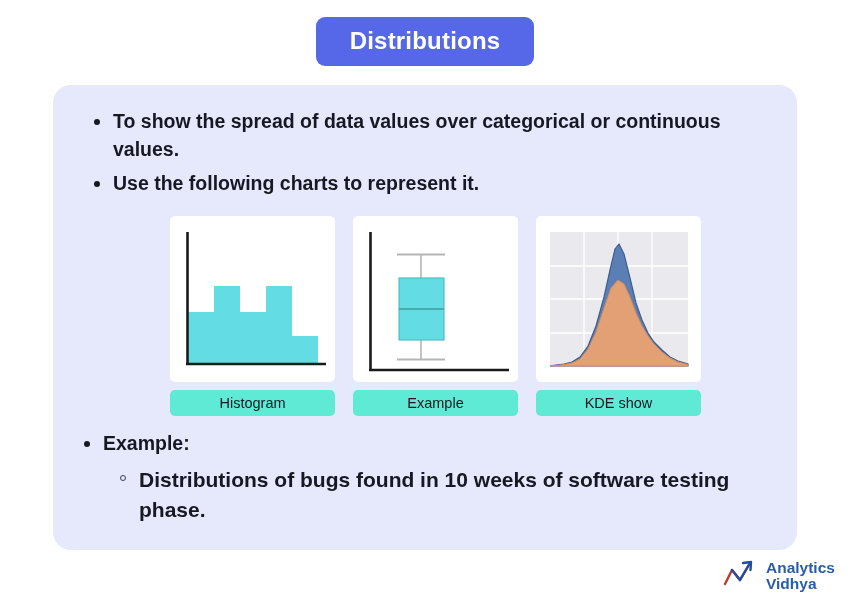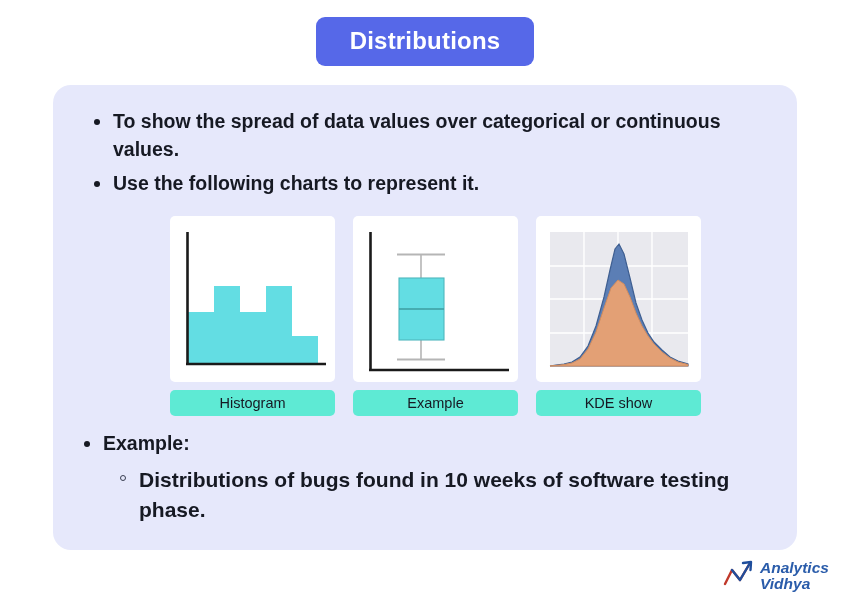--- a/index.html
+++ b/index.html
@@ -149,22 +149,21 @@
 
   
   .logo {
     position: absolute;
     left: 723px;
     top: 557px;
     width: 112px;
     height: 38px;
     display: flex;
     align-items: center;
-    gap: 5px;
-    font-style: italic;
+    gap: 11px;
   }
   .logo-text {
     display: flex;
     flex-direction: column;
     line-height: 1.04;
     font-size: 15.5px;
     font-weight: bold;
     color: #2a5caa;
     font-family: "Liberation Sans", sans-serif;
   }

